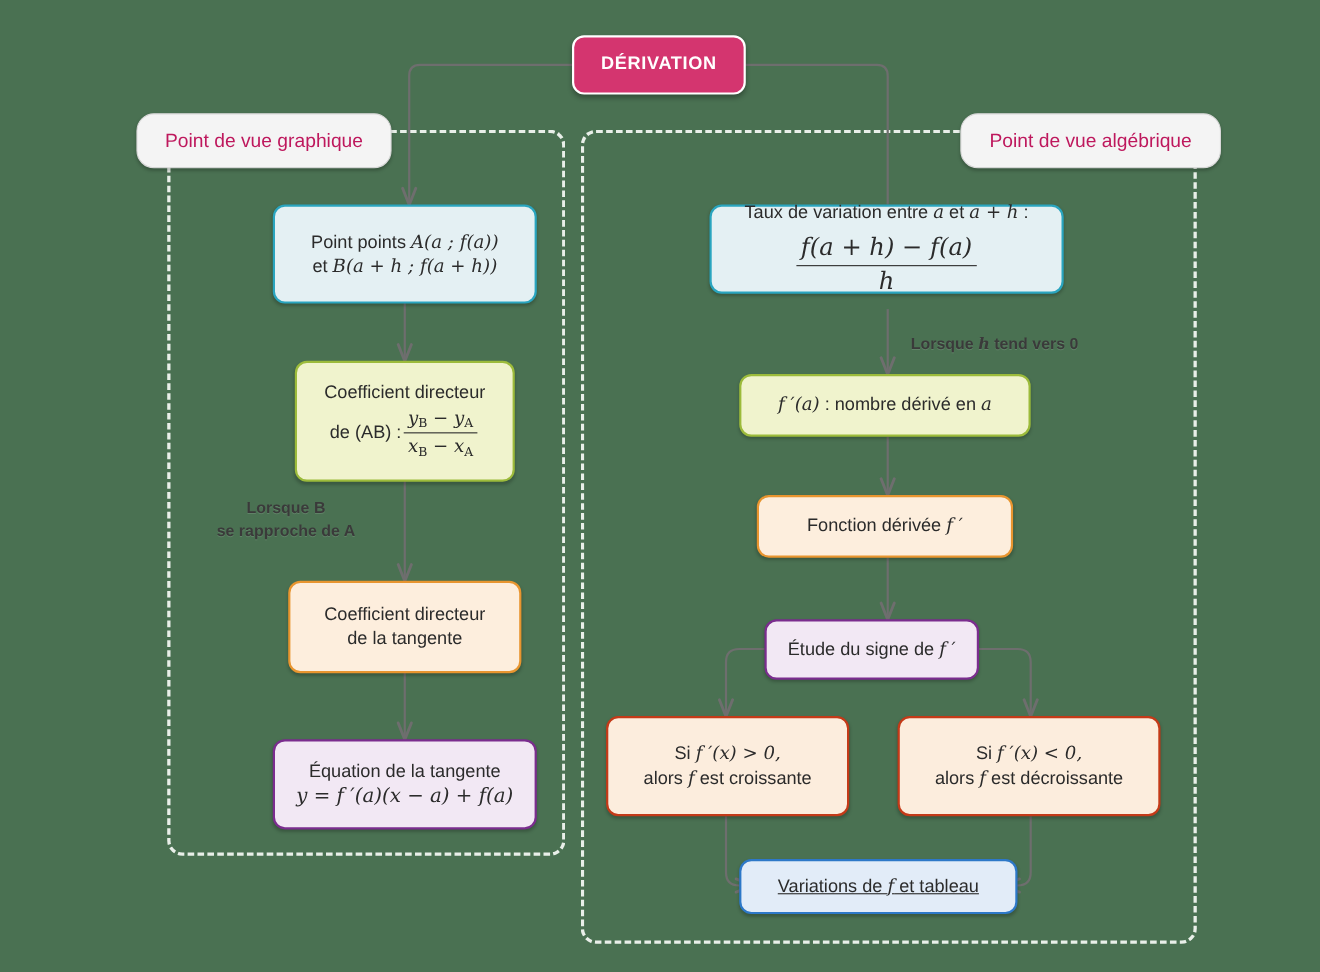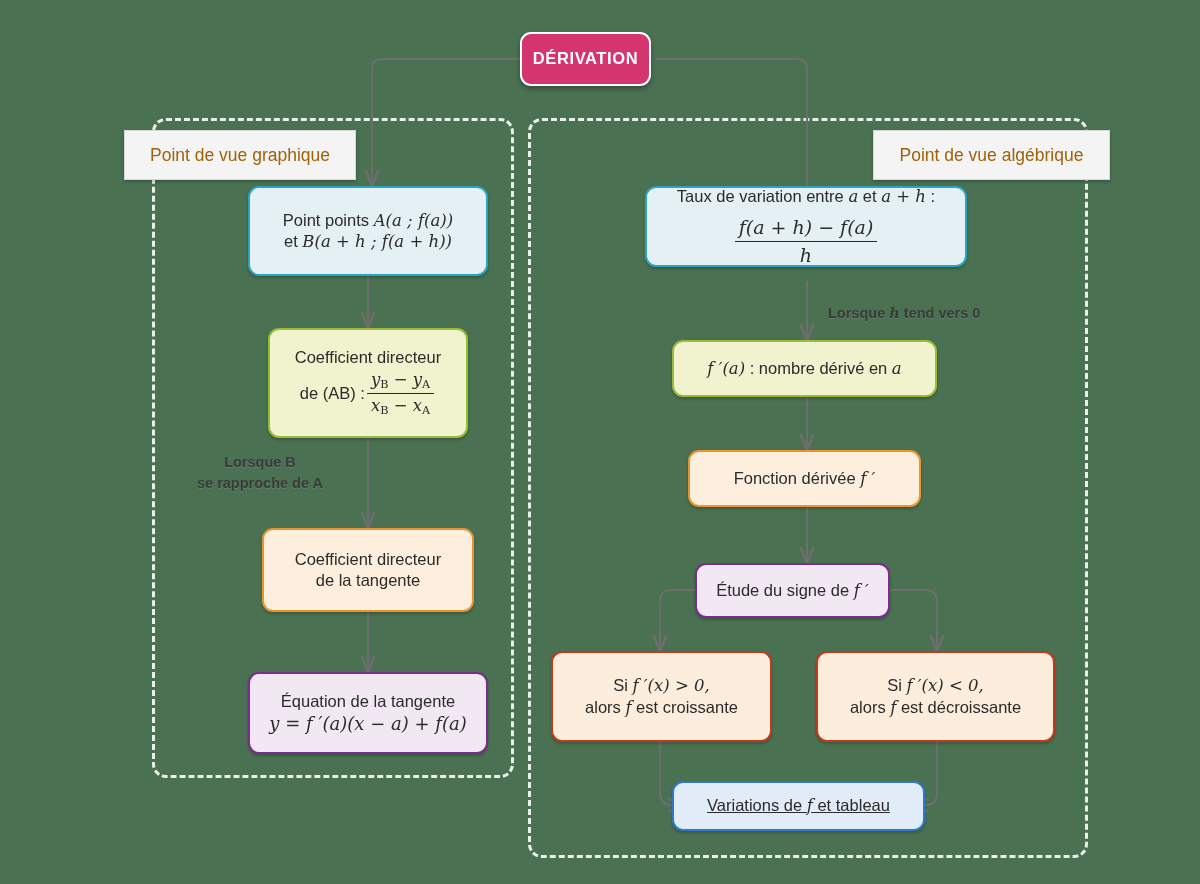--- a/index.html
+++ b/index.html
@@ -45,24 +45,23 @@
     border-radius: 11px;
     color: #ffffff;
     font-weight: bold;
     font-size: 16.5px;
     letter-spacing: 0.6px;
     box-shadow: 0 3px 5px rgba(0,0,0,0.3);
   }
   .grey-node {
     background: #f4f4f4;
     border: 1.5px solid #d8d8d8;
-    border-radius: 0;
+    border-radius: 16px;
     font-size: 17.5px;
-    color: #a16207;
-    margin-top: 27px;
+    color: #be185d;
   }
   .blue-node {
     background: #e4f0f3;
     border: 2.2px solid #2aa5bf;
     border-radius: 11px;
     font-size: 16.5px;
   }
   .green-node {
     background: #f0f3cd;
     border: 2.2px solid #9cbb3b;
@@ -165,21 +164,21 @@
       <path d="M807,507 L807,563" marker-end="url(#arrowGrey)"></path>
 
       <path d="M695,590 L672,590 Q660,590 660,602 L660,651" marker-end="url(#arrowGrey)"></path>
       <path d="M890,590 L925,590 Q937,590 937,602 L937,651" marker-end="url(#arrowGrey)"></path>
 
       <path d="M660,742 L660,793 Q660,805 672,805 L684,805" marker-end="url(#arrowGrey)"></path>
       <path d="M937,742 L937,793 Q937,805 925,805 L912,805" marker-end="url(#arrowGrey)"></path>
     </g>
   </svg>
 
-  <div class="node title-node" style="left:520px; top:32px; width:131px; height:54px;">
+  <div class="node title-node" style="left:520px; top:32px; width:158px; height:54px;">
     <span class="line">DÉRIVATION</span>
   </div>
 
   <div class="node grey-node" style="left:124px; top:103px; width:232px; height:50px;">
     <span class="line">Point de vue graphique</span>
   </div>
 
   <div class="node grey-node" style="left:873px; top:103px; width:237px; height:50px;">
     <span class="line">Point de vue algébrique</span>
   </div>
@@ -210,21 +209,21 @@
     <span class="line">de la tangente</span>
   </div>
 
   <div class="node purple-node" style="left:248px; top:672px; width:240px; height:82px;">
     <span class="line">Équation de la tangente</span>
     <span class="line math" style="font-size:18px;">y = f ′(a)(x − a) + f(a)</span>
   </div>
 
   <div class="node blue-node" style="left:645px; top:186px; width:322px; height:81px;">
     <span class="line"><span>Taux de variation entre </span><span class="math">a</span><span> et </span><span class="math">a + h</span><span> :</span></span>
-    <span class="frac" style="font-size:19px; margin-top:8px;">
+    <span class="frac" style="font-size:22px; margin-top:8px;">
       <span class="num">f(a + h) − f(a)</span>
       <span class="den">h</span>
     </span>
   </div>
 
   <div class="caption" style="left:828px; top:302px; width:200px; text-align:left;">
     <span class="line">Lorsque <span class="math" style="font-weight:bold;">h</span> tend vers 0</span>
   </div>
 
   <div class="node green-node" style="left:672px; top:340px; width:265px; height:57px;">

